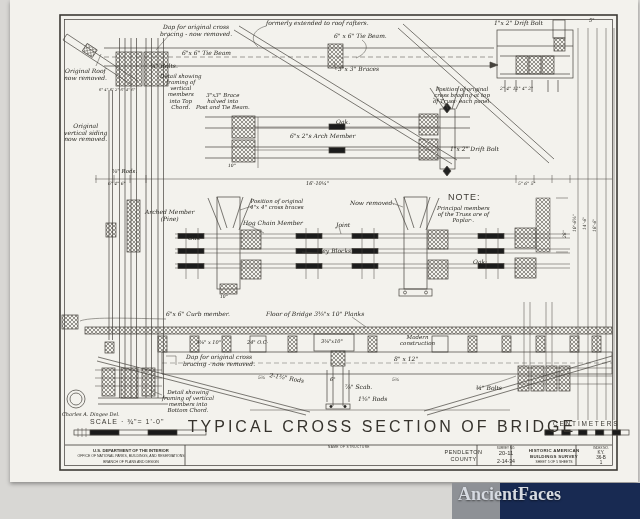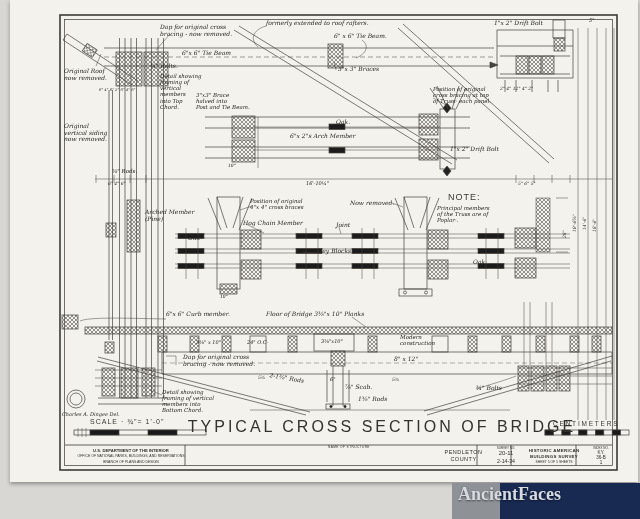--- a/index.html
+++ b/index.html
@@ -1,21 +1,21 @@
 <!DOCTYPE html>
 <html><head>
 <meta charset="utf-8">
 <style>
   html,body{margin:0;padding:0;background:#d8d7d4;}
   .stage{position:relative;width:640px;height:519px;overflow:hidden;
     font-family:"Liberation Sans",sans-serif;}
   .paper{position:absolute;left:10px;top:0;width:628px;height:482px;
     background:#f3f2ed;box-shadow:0 2px 4px rgba(0,0,0,.35);}
   .art{position:absolute;left:-10px;top:0;width:640px;height:519px;}
-  #labels{position:absolute;left:-10px;top:0;width:640px;height:519px;}
+  #labels{position:absolute;left:-10px;top:0;width:640px;height:519px;text-align:center;}
   .lbl{position:absolute;font-family:"DejaVu Serif",serif;font-style:italic;
     font-size:6px;line-height:1.12;color:#26251f;white-space:pre-line;}
   .lbl.ttl,.ttl{font-family:"Liberation Sans",sans-serif;font-style:normal;
     color:#3b3832;letter-spacing:1px;white-space:nowrap;}
   .ttl{position:absolute;}
   .plan-top{left:337px;top:161px;transform:translateX(-50%);font-size:11px;letter-spacing:2.5px;}
   .plan-bottom{left:347px;top:289px;transform:translateX(-50%);font-size:11.5px;letter-spacing:2.5px;}
   .main-title{left:372px;top:418px;transform:translateX(-50%);font-size:16px;letter-spacing:3px;color:#35322c;}
   .cm-label{left:543px;top:420px;font-size:6.5px;letter-spacing:1.8px;}
   

